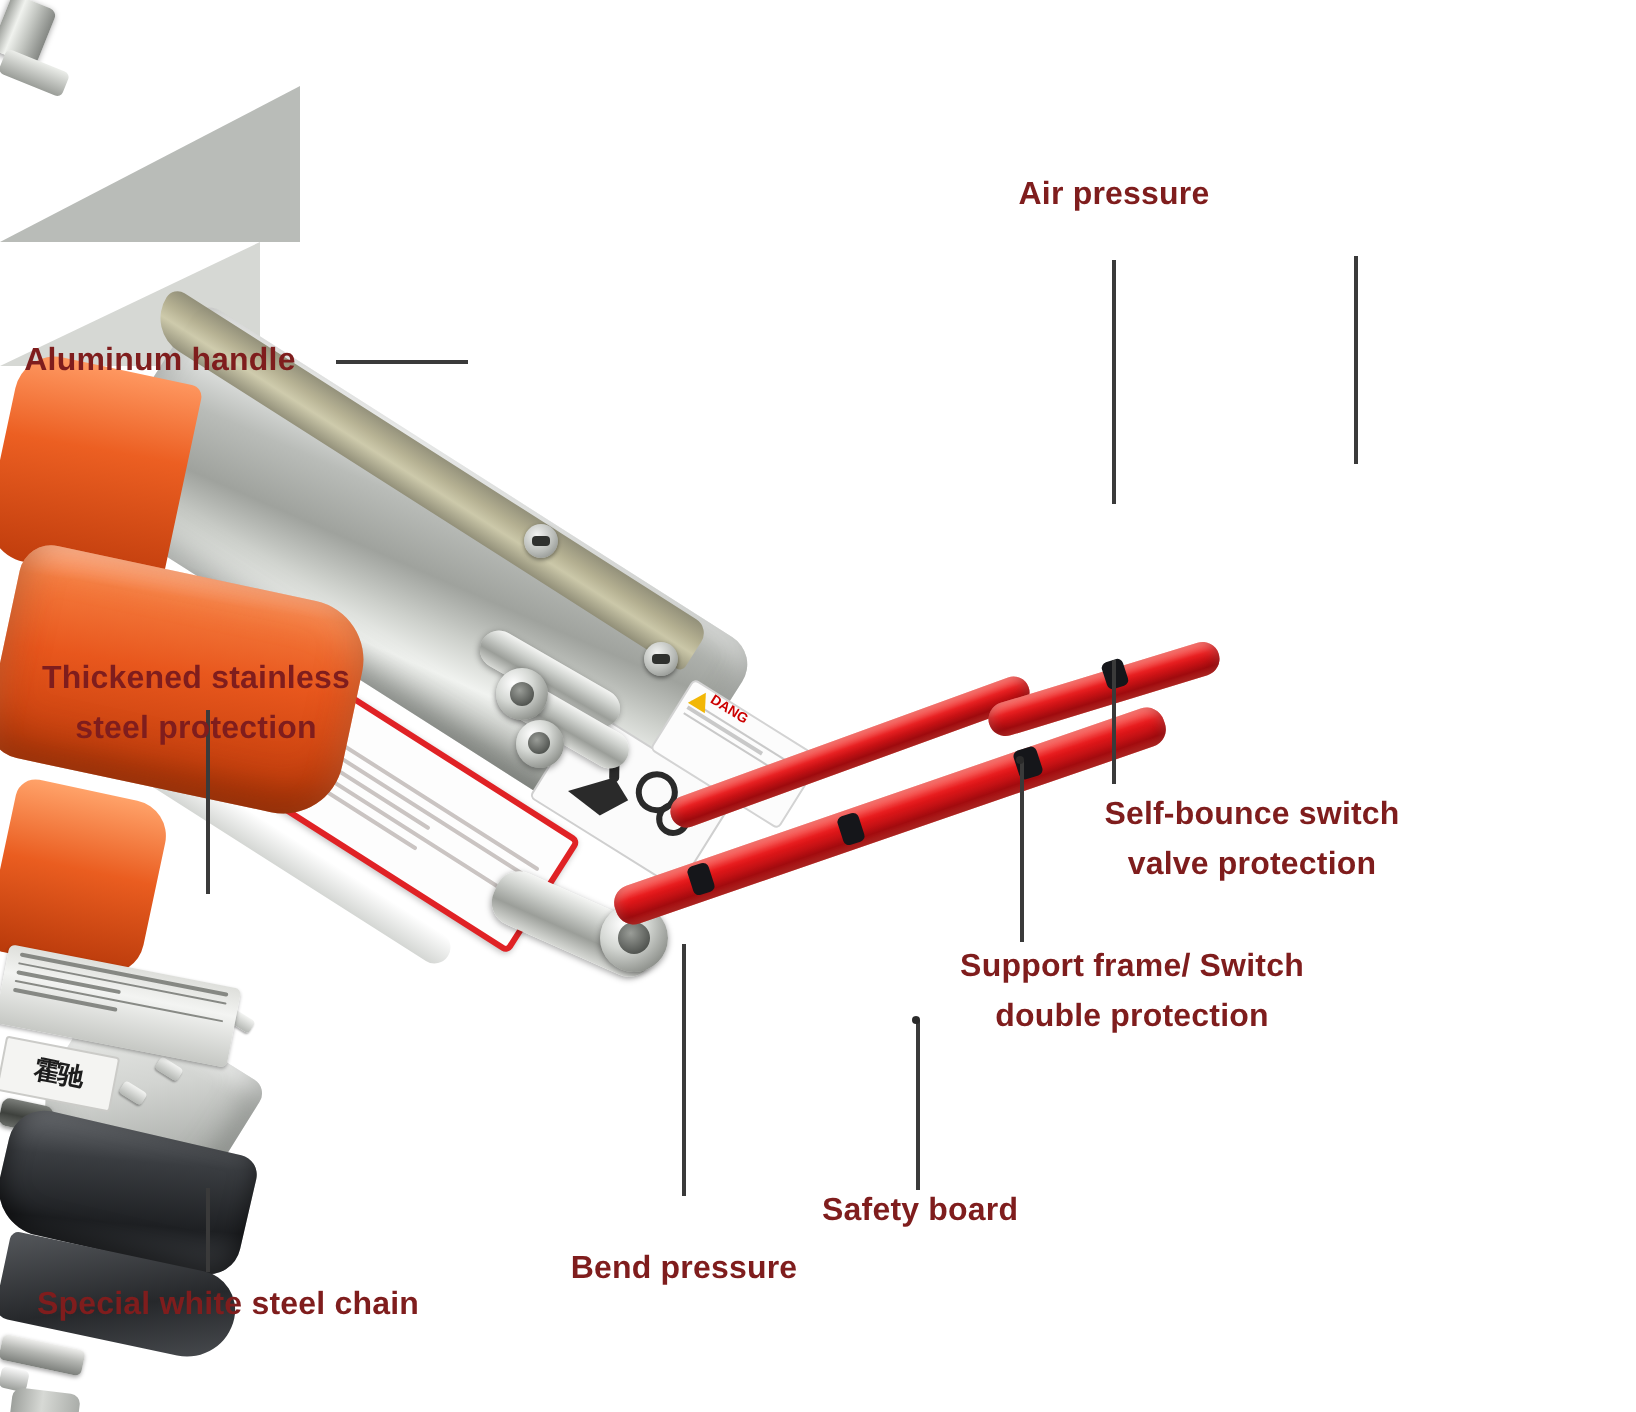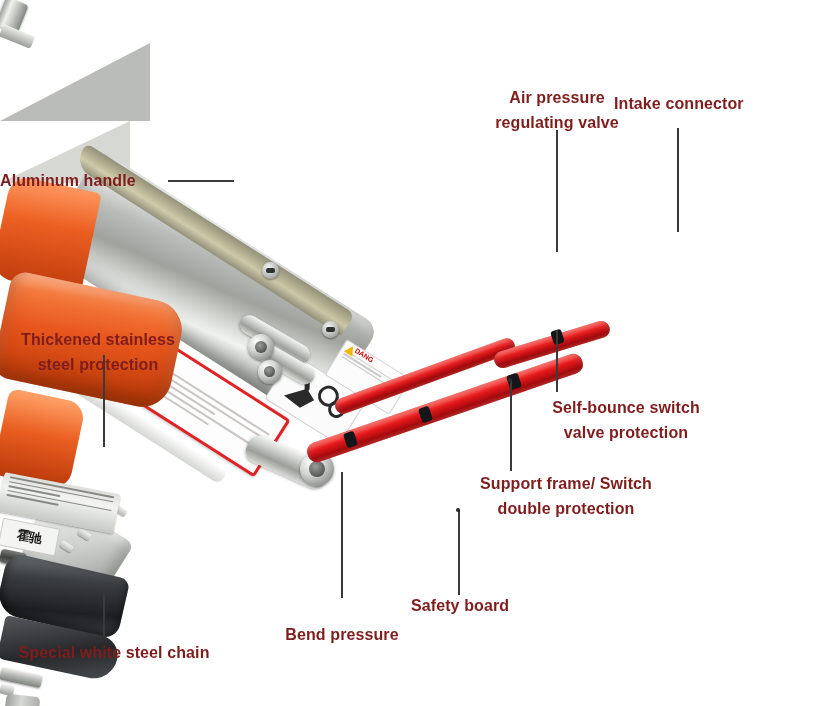--- a/index.html
+++ b/index.html
@@ -3,21 +3,21 @@
 <meta charset="utf-8">
 <style>
   html,body{margin:0;padding:0;background:#ffffff;}
   body{width:818px;height:706px;font-family:"Liberation Sans","DejaVu Sans",sans-serif;}
   #stage{position:relative;width:818px;height:706px;overflow:hidden;background:#fff;}
 
   
   .label{position:absolute;color:#7f1d1d;font-size:16px;font-weight:700;
          letter-spacing:.1px;line-height:1.45;white-space:pre;}
   .label.c{text-align:center;}
-  .label.r{text-align:left;}
+  .label.r{text-align:center;}
 
   
   .lead{position:absolute;background:#3a3a3a;}
   .lead.v{width:1.6px;}
   .lead.h{height:1.6px;}
   .dot{position:absolute;width:4px;height:4px;border-radius:50%;background:#2a2a2a;}
 
   
   #art{position:absolute;left:0;top:0;width:818px;height:706px;}
 
@@ -244,23 +244,21 @@
   <div class="lead v" style="left:510px;top:380px;height:91px"></div>
   <div class="lead v" style="left:341px;top:472px;height:126px"></div>
   <div class="lead v" style="left:458px;top:510px;height:85px"></div>
   <div class="lead v" style="left:103px;top:594px;height:42px"></div>
   <div class="dot" style="left:508px;top:378px"></div>
   <div class="dot" style="left:456px;top:508px"></div>
 
   <div class="label r" style="left:0px;top:169px;width:160px">Aluminum handle</div>
 
   <div class="label c" style="left:444px;top:86px;width:226px">Air pressure</div>
-  <div class="label c" style="left:444px;top:111px;width:226px">regulating valve</div>
-
-  <div class="label" style="left:614px;top:92px">Intake connector</div>
+
 
   <div class="label c" style="left:0px;top:328px;width:196px">Thickened stainless</div>
   <div class="label c" style="left:0px;top:353px;width:196px">steel protection</div>
 
   <div class="label c" style="left:512px;top:396px;width:228px">Self-bounce switch</div>
   <div class="label c" style="left:512px;top:421px;width:228px">valve protection</div>
 
   <div class="label c" style="left:444px;top:472px;width:244px">Support frame/ Switch</div>
   <div class="label c" style="left:444px;top:497px;width:244px">double protection</div>
 

